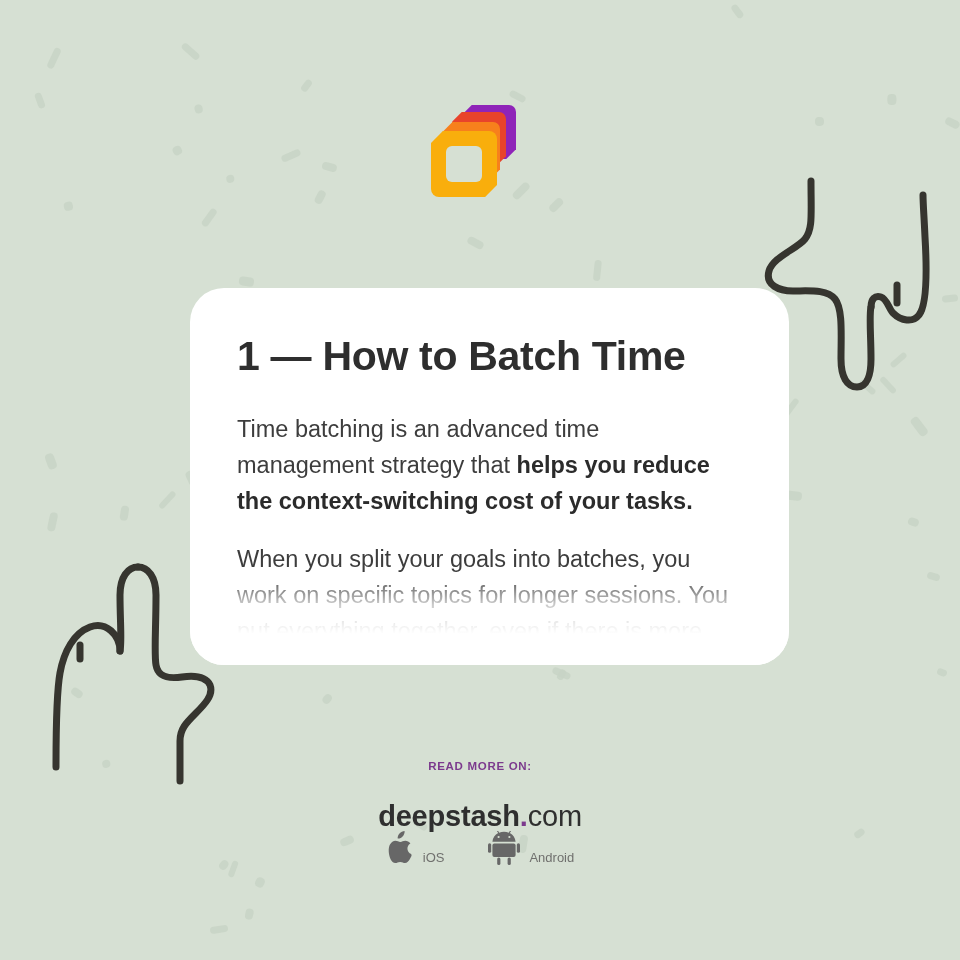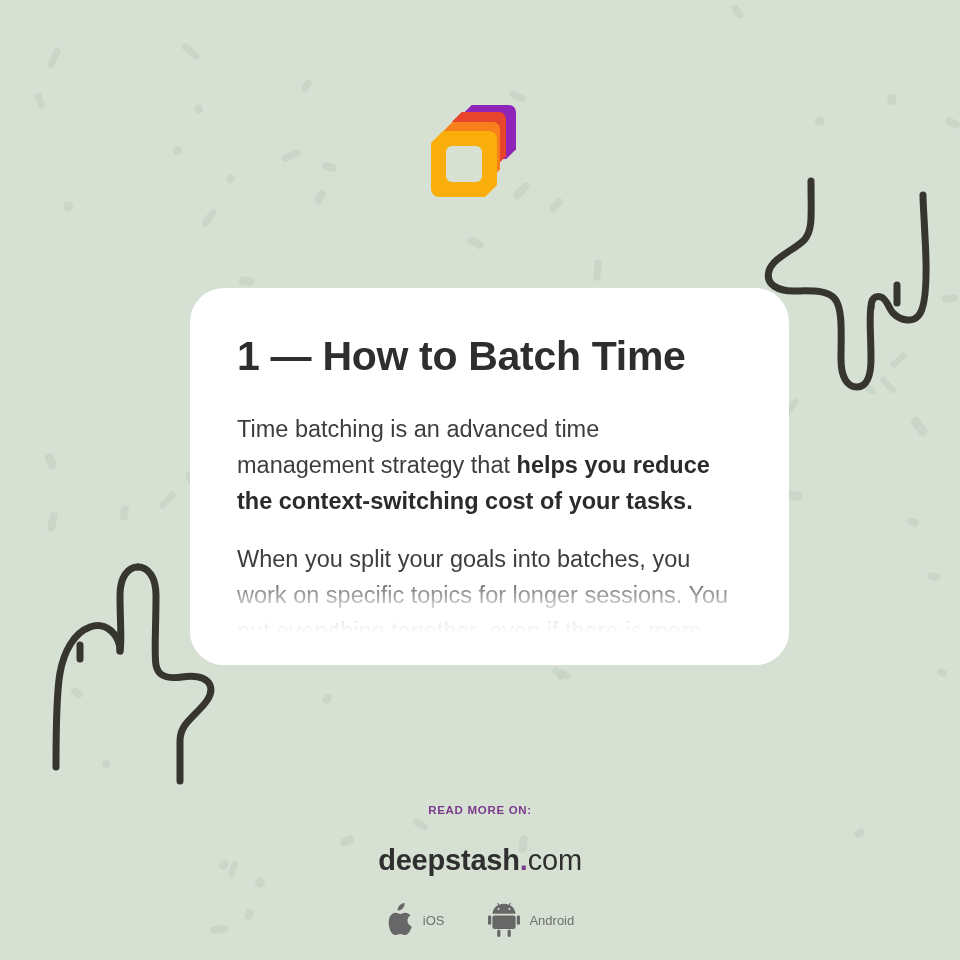--- a/index.html
+++ b/index.html
@@ -46,32 +46,32 @@
     font-size:23.5px;line-height:36px;color:#3d3d3d;margin:0 0 22px 0;
   }
   .para b{color:#2b2b2b;font-weight:bold;}
   #card-fade{
     position:absolute;left:0;right:0;bottom:0;height:92px;
     background:linear-gradient(to bottom,rgba(255,255,255,0) 0%,rgba(255,255,255,.72) 34%,rgba(255,255,255,1) 66%);
     pointer-events:none;
   }
 
   
-  #footer{position:absolute;left:0;right:0;top:804px;text-align:center;}
+  #footer{position:absolute;left:0;right:0;top:760px;text-align:center;}
   #read-more{
     font-size:11.5px;font-weight:bold;letter-spacing:.7px;color:#7c3a8d;
     margin:0 0 30px 0;
   }
-  #wordmark{font-size:29px;color:#2f2f2f;line-height:1;margin-bottom:28px;letter-spacing:-.2px;}
+  #wordmark{font-size:29px;color:#2f2f2f;line-height:1;letter-spacing:-.2px;}
   #wordmark .ds-name{font-weight:bold;}
   #wordmark .ds-dot{color:#7c3a8d;font-weight:bold;}
   #wordmark .ds-tld{font-weight:normal;}
 
   #stores{display:flex;justify-content:center;align-items:center;gap:44px;}
-  .store{display:flex;align-items:center;gap:9px;}
+  .store{display:flex;align-items:flex-end;gap:9px;}
   .store-label{font-size:13px;color:#70706e;}
   .store-icon{display:block;}
 </style>
 </head>
 <body>
 
 <div id="confetti-layer">
     <div class="confetti" style="width: 9.2px; height: 8.6px; left: 64px; top: 202px; background: rgb(200, 212, 197); transform: rotate(80deg);"></div>
     <div class="confetti" style="width: 11.3px; height: 8.6px; left: 886px; top: 95px; background: rgb(200, 212, 197); transform: rotate(-90deg);"></div>
     <div class="confetti" style="width: 16.4px; height: 6.9px; left: 412px; top: 821px; background: rgb(200, 212, 197); transform: rotate(35deg);"></div>

